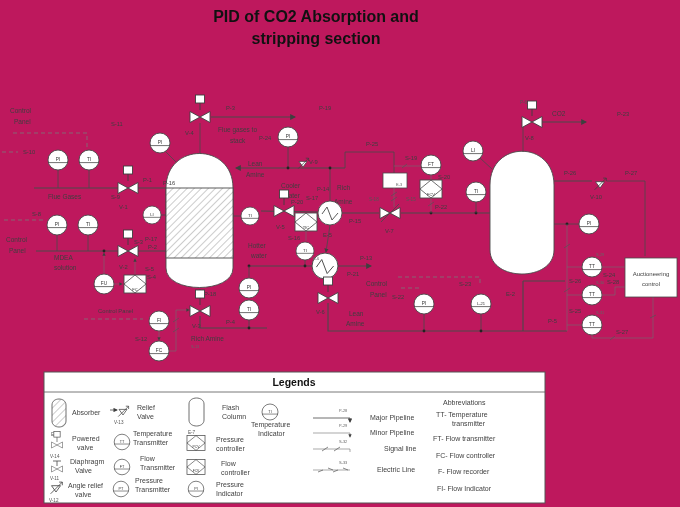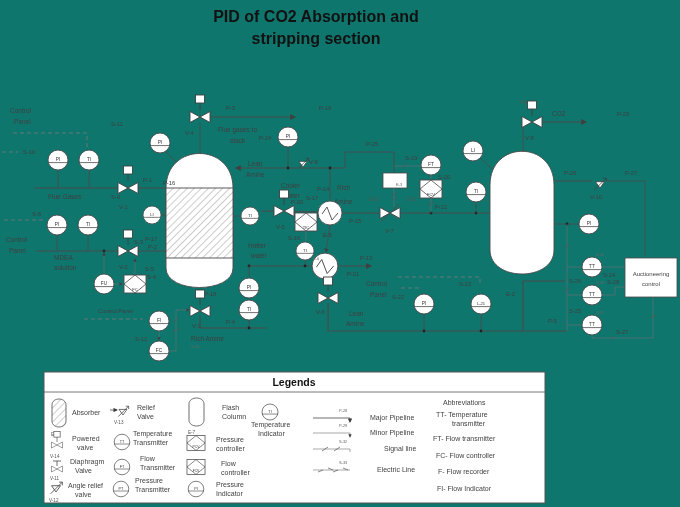--- a/index.html
+++ b/index.html
@@ -1,16 +1,16 @@
 <!DOCTYPE html>
 <html><head>
 <meta charset="utf-8">
 <style>
   html,body{margin:0;padding:0;background:#fff}
-  #stage{position:relative;width:680px;height:507px;background:#0f766e;overflow:hidden}
+  #stage{position:relative;width:680px;height:507px;background:#be185d;overflow:hidden}
   svg{position:absolute;left:0;top:0}
   svg text{font-family:"Liberation Sans",sans-serif;fill:#3f3f3f}
   .ttl{font-size:16px;font-weight:bold;text-anchor:middle;fill:#111}
   .t6{font-size:6.5px}
   .t5{font-size:5.8px}
   .t4{font-size:4.6px;fill:#555}
   .t3{font-size:3.9px;fill:#666}
   .bt{font-size:4.8px;text-anchor:middle;fill:#333}
   .ct{font-size:4.1px;text-anchor:middle;fill:#333}
   .lg{font-size:7px}

